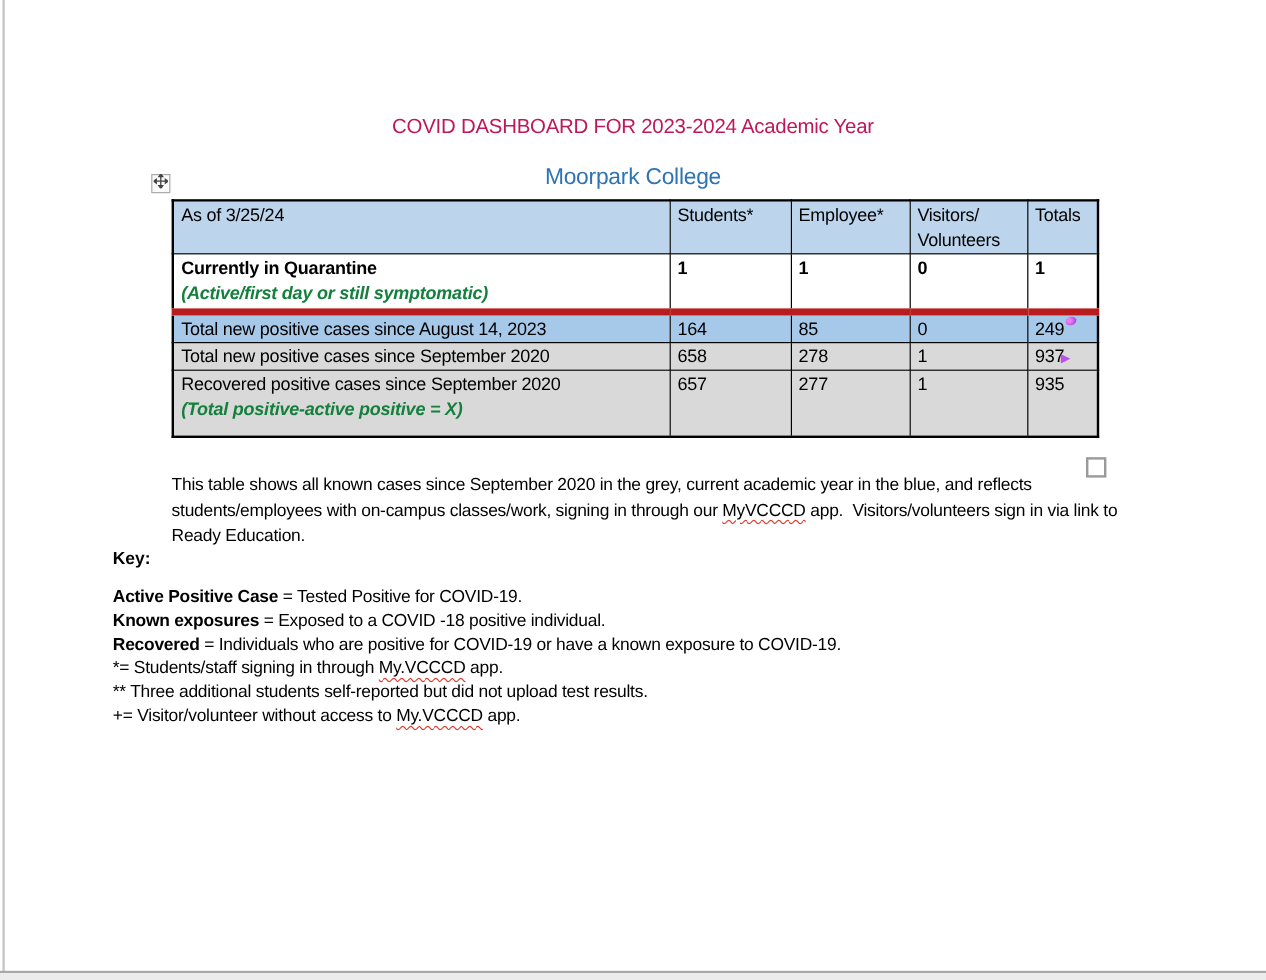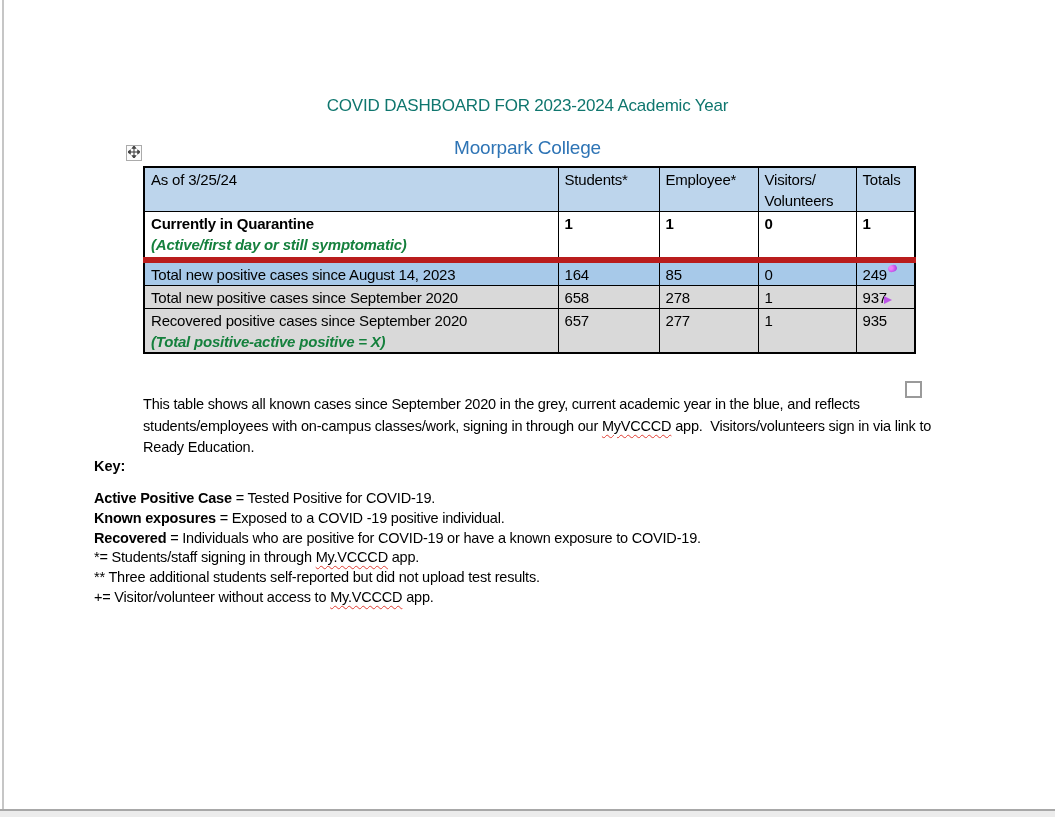--- a/index.html
+++ b/index.html
@@ -11,21 +11,21 @@
     height: 817px;
     position: relative;
     overflow: hidden;
   }
   .doc-title {
     position: absolute;
     top: 96px; left: 0; width: 1055px;
     text-align: center;
     font-size: 17px;
     letter-spacing: -0.2px;
-    color: #0f766e;
+    color: #be185d;
   }
   .doc-subtitle {
     position: absolute;
     top: 137px; left: 0; width: 1055px;
     text-align: center;
     font-size: 19px;
     letter-spacing: -0.2px;
     color: #2E74B5;
   }
   .table-handle {
@@ -61,21 +61,21 @@
   table.covid tr.r-bold td { font-weight: bold; }
   table.covid tr.r-blue td {
     background: #A7C9E9;
     font-weight: normal;
     border-top: 6px solid #b91c1c;
   }
   table.covid tr.r-grey td { background: #D9D9D9; }
   table.covid tr { height: 23px; }
   table.covid tr.hdr { height: 43px; }
   table.covid tr.h48 { height: 48px; }
-  table.covid tr.h50 { height: 44px; }
+  table.covid tr.h50 { height: 56px; }
   .red-sub { color: #15803d; font-weight: bold; display: block; font-style: italic; }
   .marker-blob {
     display: inline-block;
     width: 9px; height: 7px;
     border-radius: 50%;
     background: radial-gradient(circle at 35% 35%, #ee7df5 20%, #a43be0 85%);
     position: relative;
     top: -8px; left: 1px;
     transform: rotate(-18deg);
     cursor: pointer;
@@ -218,21 +218,21 @@
     </table>
 
   <div class="note"><span>This table shows all known cases since September 2020 in the grey, current academic year in the blue, and reflects students/employees with on-campus classes/work, signing in through our </span><span class="wavy">MyVCCCD</span><span> app.  Visitors/volunteers sign in via link to Ready Education.</span></div>
 
   <div class="anchor-box"></div>
 
   <div class="key-heading">Key:</div>
 
   <div class="key-list">
     <div class="key-item"><b>Active Positive Case</b><span> = Tested Positive for COVID-19.</span></div>
-    <div class="key-item"><b>Known exposures</b><span> = Exposed to a COVID -19 positive individual.</span></div>
+    <div class="key-item"><b>Known exposures</b><span> = Exposed to a COVID -18 positive individual.</span></div>
     <div class="key-item"><b>Recovered</b><span> = Individuals who are positive for COVID-19 or have a known exposure to COVID-19.</span></div>
     <div class="key-item"><span>*= Students/staff signing in through </span><span class="wavy">My.VCCCD</span><span> app.</span></div>
     <div class="key-item"><span>** Three additional students self-reported but did not upload test results.</span></div>
     <div class="key-item"><span>+= Visitor/volunteer without access to </span><span class="wavy">My.VCCCD</span><span> app.</span></div>
   </div>
 
   <div class="page-left-edge"></div>
   <div class="page-bottom-edge"></div>
   <div class="outside-strip"></div>
 

